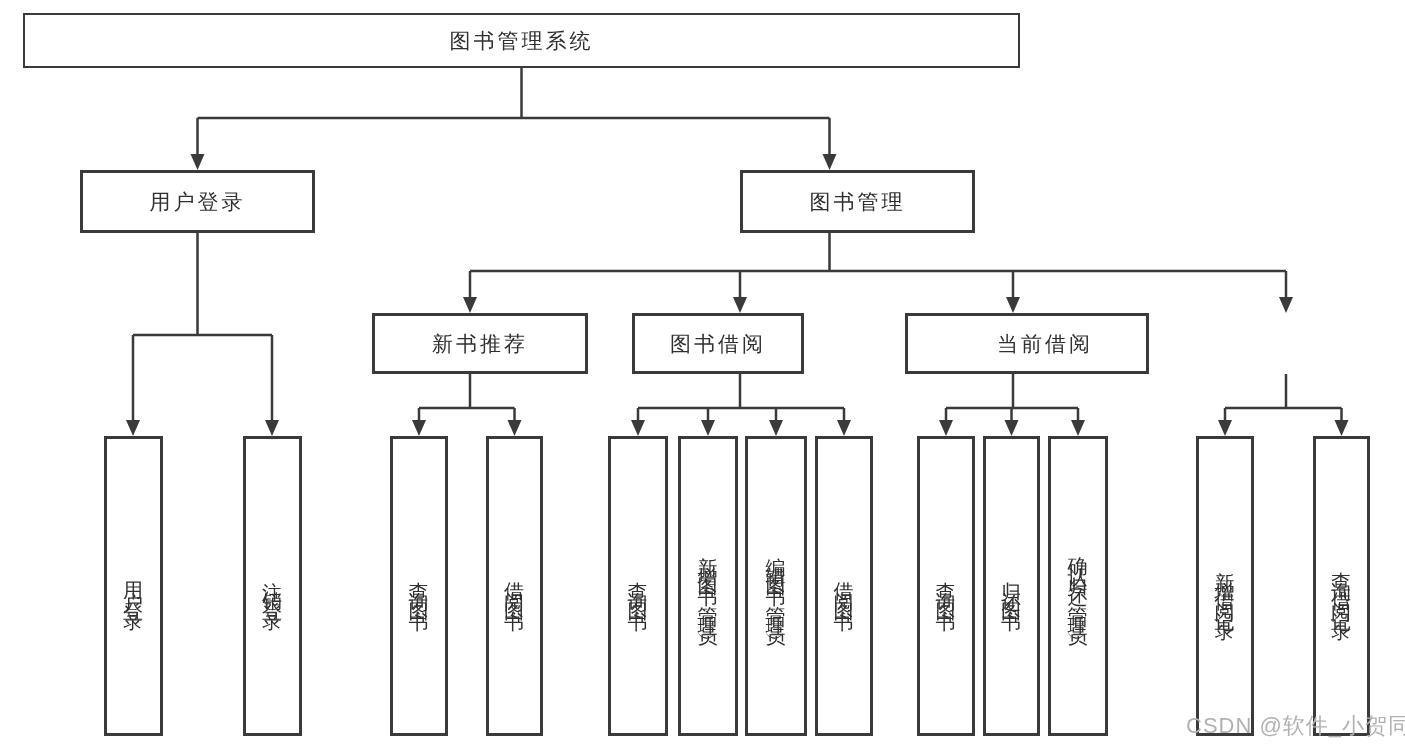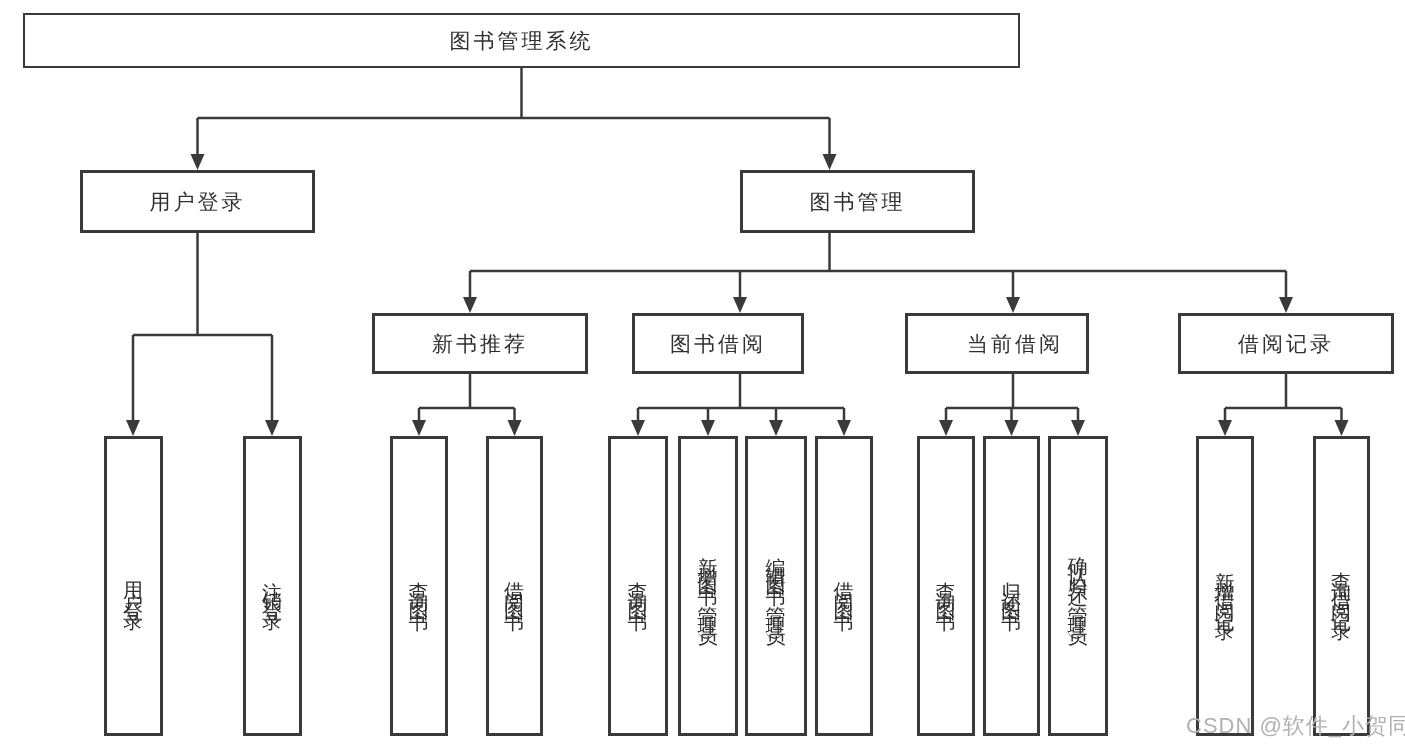--- a/index.html
+++ b/index.html
@@ -128,25 +128,22 @@
   <div class="box" style="left:712px; top:170px; width:235px; height:63px;margin-left:28px;">
     <span class="hlabel">图书管理</span>
   </div>
 
   <div class="box" style="left:362px; top:313px; width:216px; height:61px;margin-left:10px;">
     <span class="hlabel">新书推荐</span>
   </div>
   <div class="box" style="left:632px; top:313px; width:172px; height:61px;">
     <span class="hlabel">图书借阅</span>
   </div>
-  <div class="box" style="left:905px; top:313px; width:184px; height:61px;padding-left:36px;">
+  <div class="box" style="left:905px; top:313px; width:244px; height:61px;padding-left:36px;">
     <span class="hlabel">当前借阅</span>
-  </div>
-  <div class="box" style="left:1178px; top:313px; width:216px; height:61px;">
-    <span class="hlabel">借阅记录</span>
   </div>
 
   <div class="box leaf" style="left:104px; top:436px; width:59px; height:300px;">
     <span class="vlabel">用户登录</span>
   </div>
   <div class="box leaf" style="left:243px; top:436px; width:59px; height:300px;">
     <span class="vlabel">注销登录</span>
   </div>
 
   <div class="box leaf" style="left:390px; top:436px; width:58px; height:300px;">

